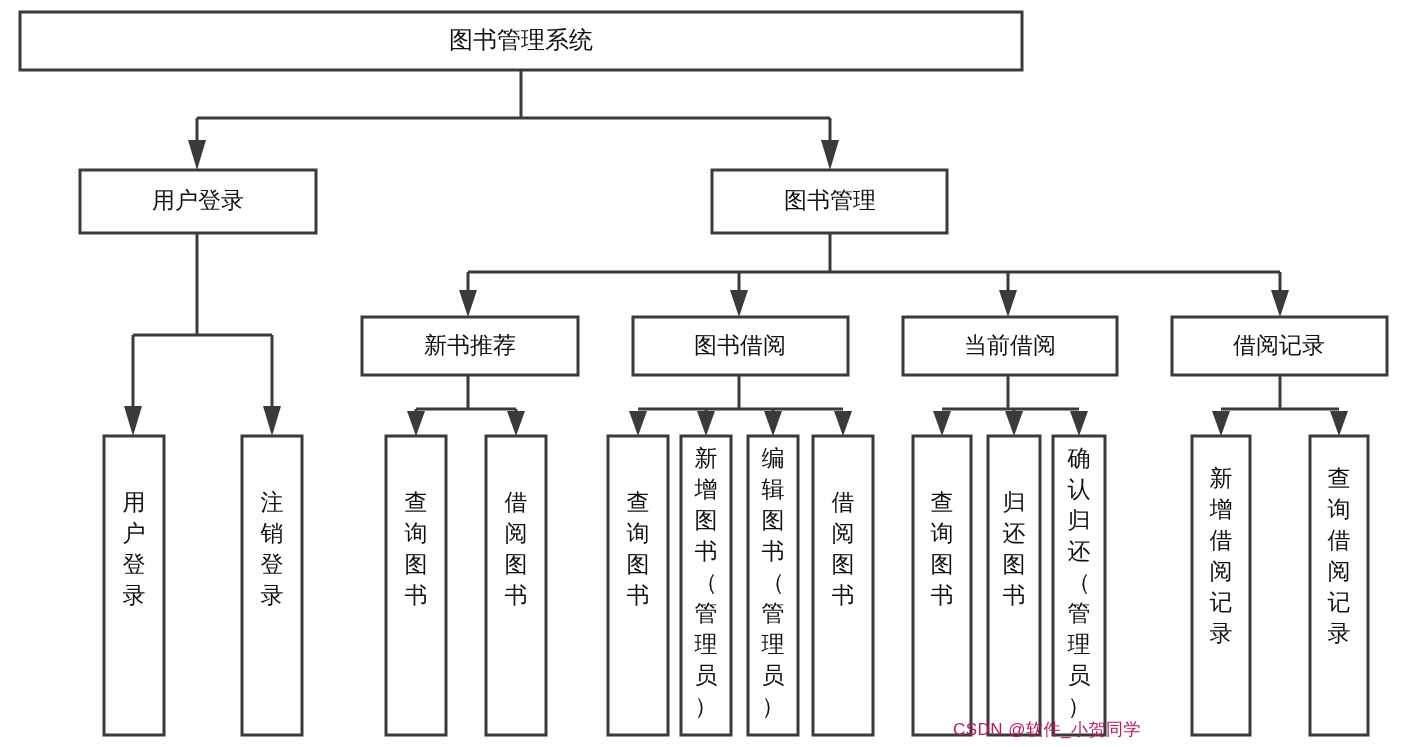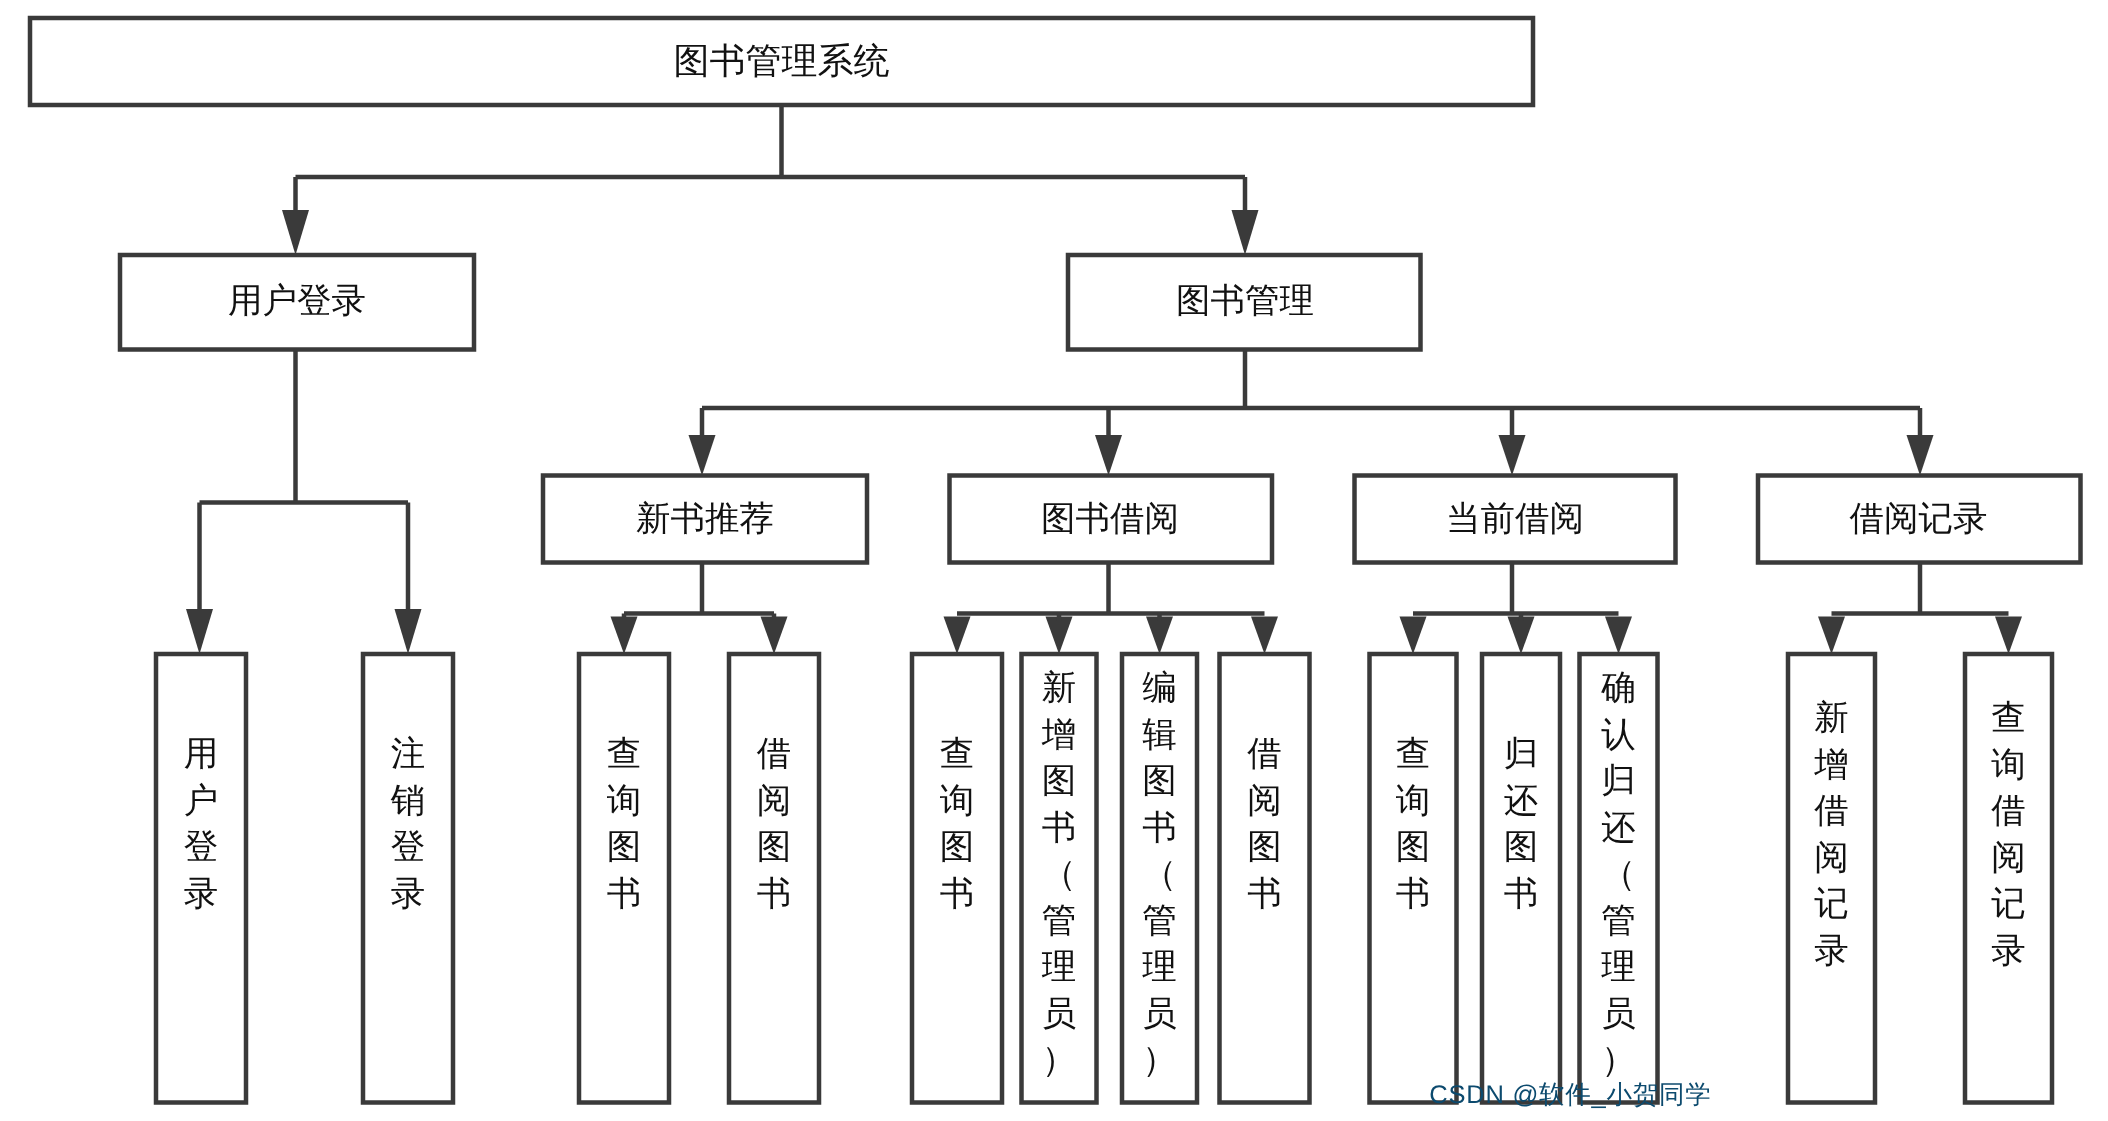--- a/index.html
+++ b/index.html
@@ -58,21 +58,21 @@
   }
   .node-label-title {
     font-size: 24px;
   }
   .watermark {
     position: absolute;
     right: 8px;
     bottom: 6px;
     font-family: "Liberation Sans", "DejaVu Sans", sans-serif;
     font-size: 17px;
-    color: #0c4a6e;
+    color: #be185d;
     letter-spacing: 0.5px;
     white-space: nowrap;
     user-select: none;
   }
 </style>
 </head>
 <body>
 
 <div id="diagram-root">
 

